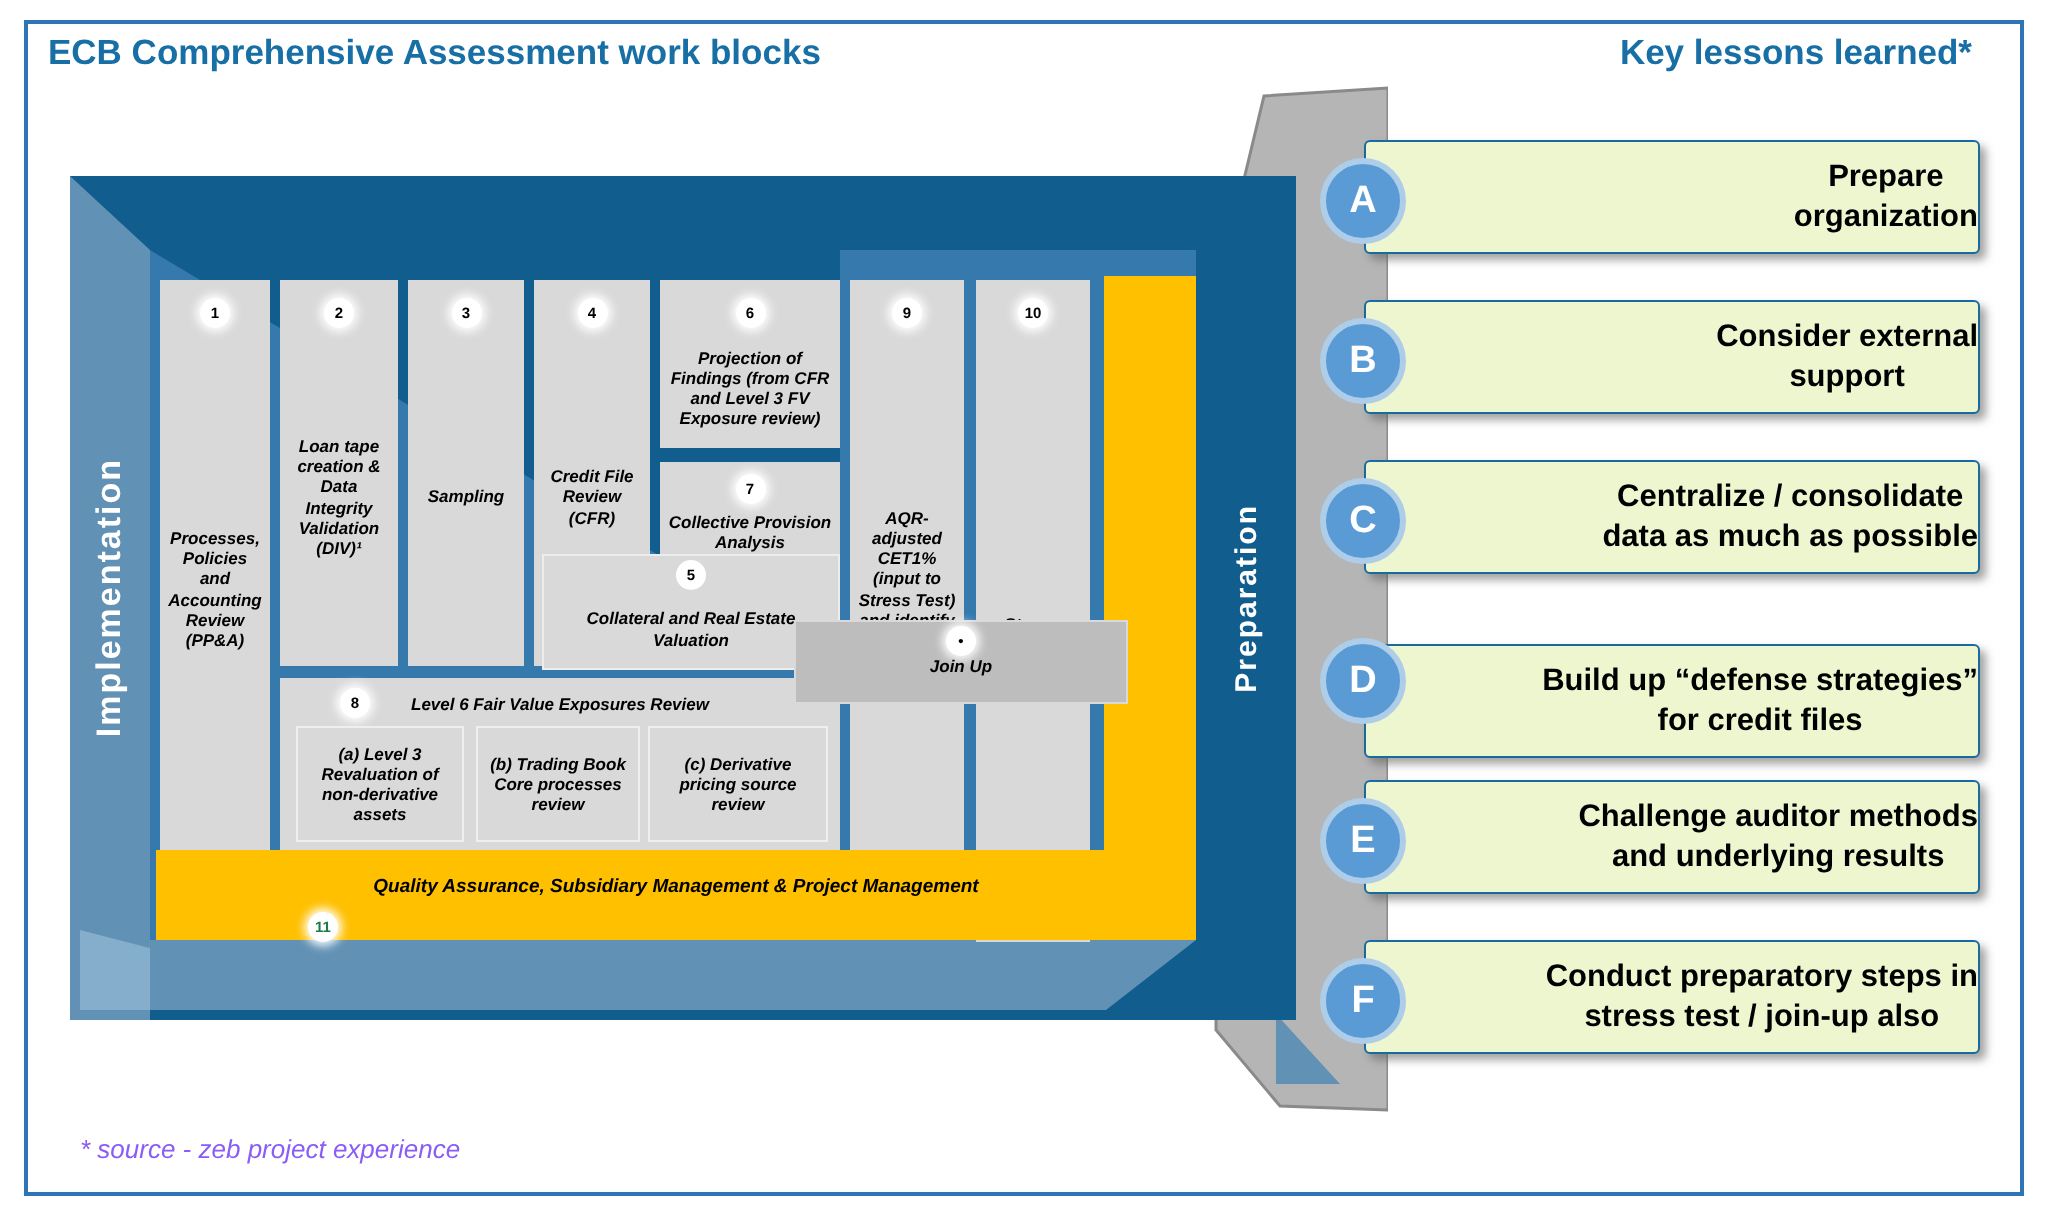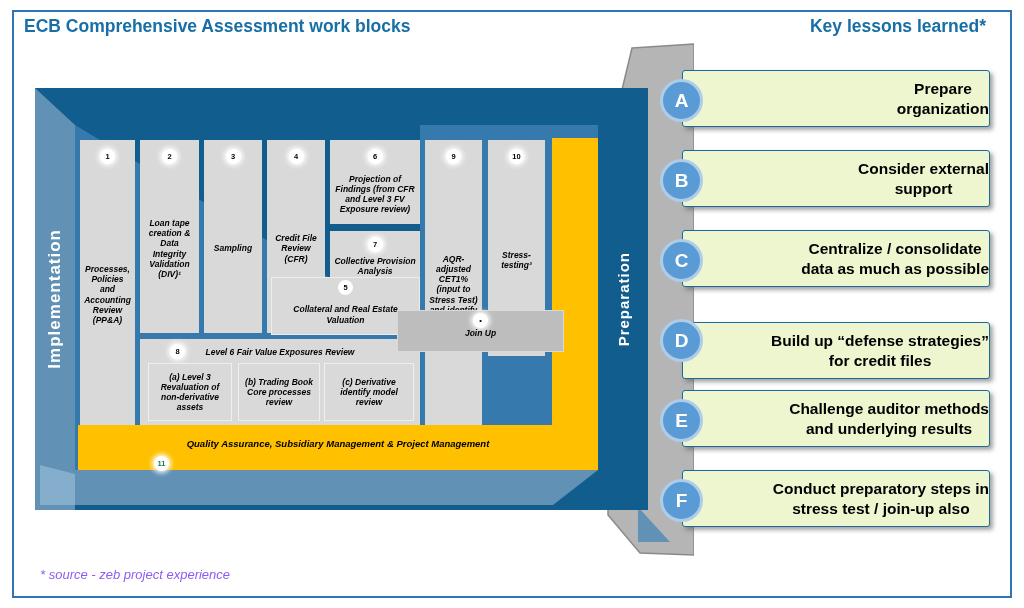--- a/index.html
+++ b/index.html
@@ -55,21 +55,21 @@
   #col2{left:65px;top:15px;width:59px;height:193px;}
   #col3{left:129px;top:15px;width:58px;height:193px;}
   #col4{left:192px;top:15px;width:58px;height:193px;}
   #col6{left:255px;top:15px;width:90px;height:84px;}
   #col7{left:255px;top:106px;width:90px;height:102px;}
   #col7 .num{margin-top:6px;}
   #col7 .body{align-items:flex-start;padding-top:4px;}
   #block5{left:196px;top:152px;width:147px;height:56px;border:1px solid #ededed;z-index:5;}
   #block5 .num{margin-top:2px;box-shadow:none;}
   #col9{left:350px;top:15px;width:57px;height:285px;}
-  #col10{left:413px;top:15px;width:57px;height:216px;}
+  #col10{left:413px;top:15px;width:57px;height:331px;}
   #block8{left:65px;top:214px;width:280px;height:86px;}
   #block8-badge{position:absolute;left:30px;top:5px;margin:0;}
   #block8-title{margin-top:8px;}
   .sub{position:absolute;background:#d9d9d9;border:1px solid #efefef;display:flex;
        align-items:center;justify-content:center;}
   #sub-a{left:8px;top:24px;width:82px;height:56px;}
   #sub-b{left:98px;top:24px;width:80px;height:56px;align-items:center;}
   #sub-c{left:184px;top:24px;width:88px;height:56px;}
   #joinup{left:322px;top:185px;width:165px;height:40px;background:#bdbdbd;
           border:1px solid #d9d9d9;z-index:6;display:flex;flex-direction:column;}
@@ -212,21 +212,21 @@
 non-derivative
 assets</div>
         </div>
         <div class="sub" id="sub-b">
           <div class="blocktext">(b) Trading Book
 Core processes
 review</div>
         </div>
         <div class="sub" id="sub-c">
           <div class="blocktext">(c) Derivative
-identify model
+pricing source
 review</div>
         </div>
       </div>
 
       <div class="abs" id="joinup">
         <div class="num">•</div>
         <div class="body">
             <div class="blocktext">Join Up</div>
           </div>
       </div>

